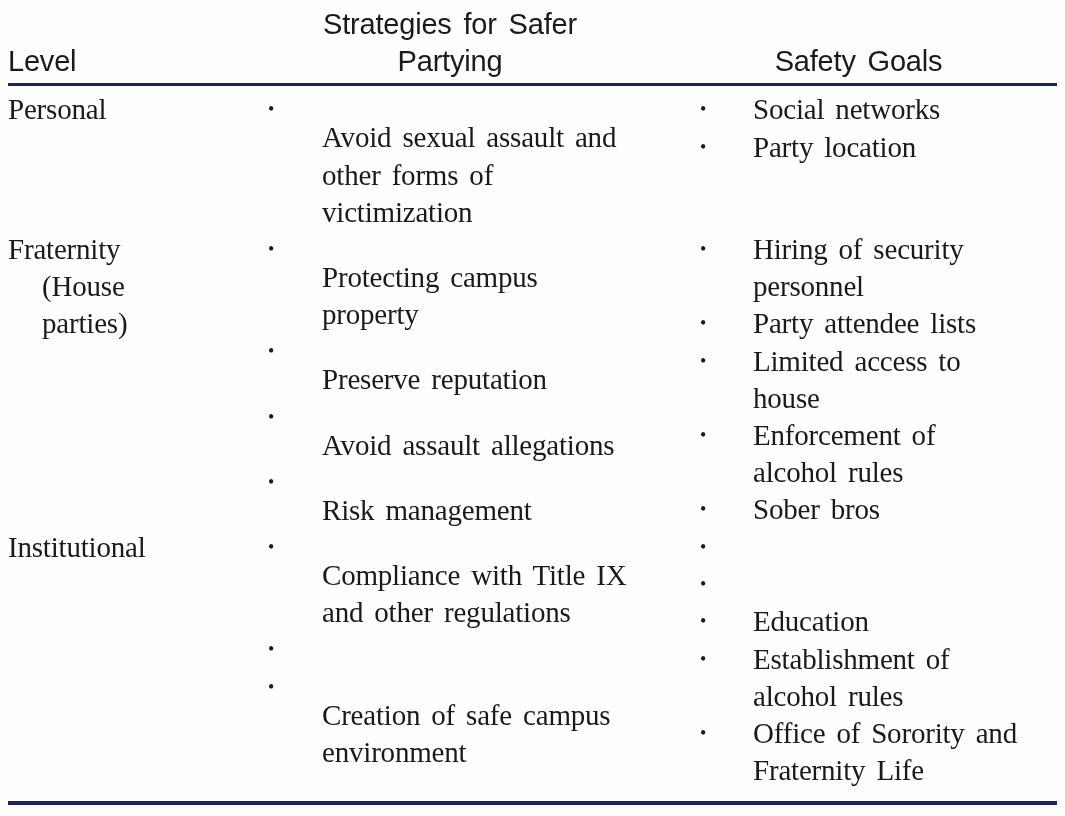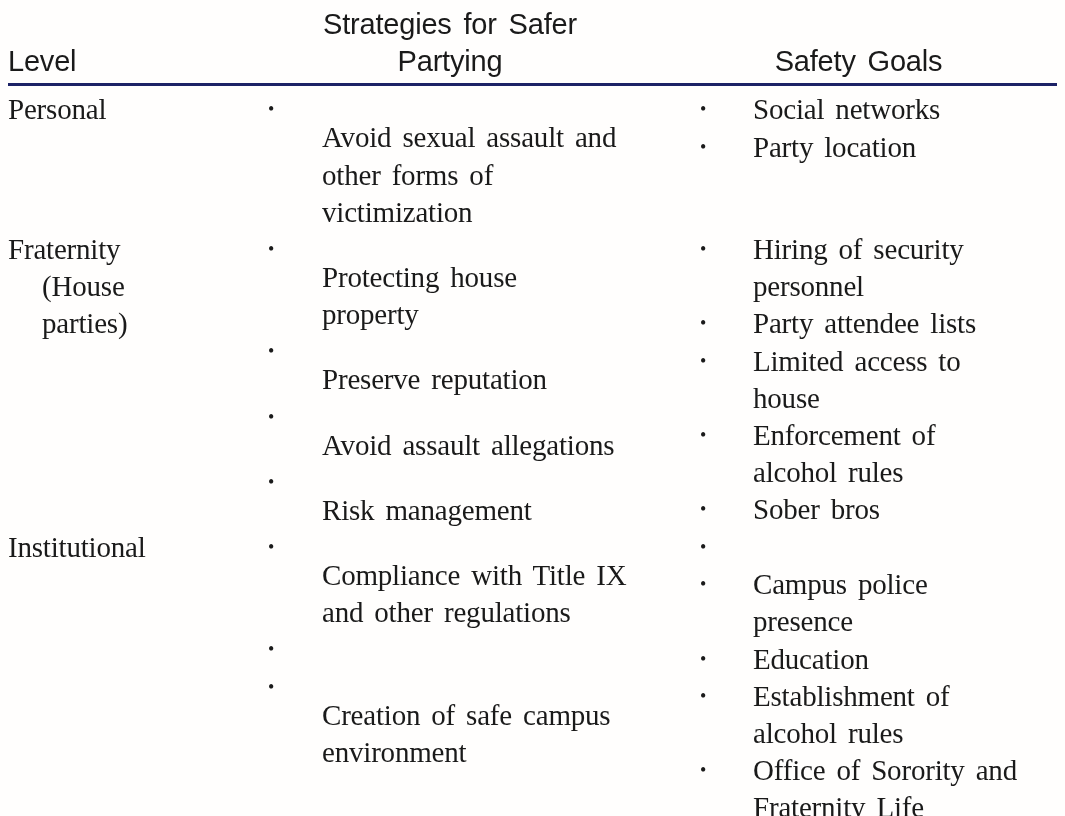--- a/index.html
+++ b/index.html
@@ -100,21 +100,21 @@
 </ul>
   </div>
 
   <div class="grid-row body-row">
     <div class="level-cell pre">Fraternity
 (House
 parties)</div>
     <ul class="blist goals-list">
   <li>
     <span class="bullet">•</span>
-    <span class="item-text pre">Protecting house
+    <span class="item-text pre">Protecting campus
 property</span>
   </li>
 
   <li>
     <span class="bullet">•</span>
     <span class="item-text pre">Preserve reputation</span>
   </li>
 
   <li>
     <span class="bullet">•</span>
@@ -176,22 +176,20 @@
 environment</span>
   </li>
 </ul>
     <ul class="blist strategies-list">
   <li>
     <span class="bullet">•</span>
   </li>
 
   <li>
     <span class="bullet">•</span>
-    <span class="item-text pre">Campus police
-presence</span>
   </li>
 
   <li>
     <span class="bullet">•</span>
     <span class="item-text pre">Education</span>
   </li>
 
   <li>
     <span class="bullet">•</span>
     <span class="item-text pre">Establishment of

